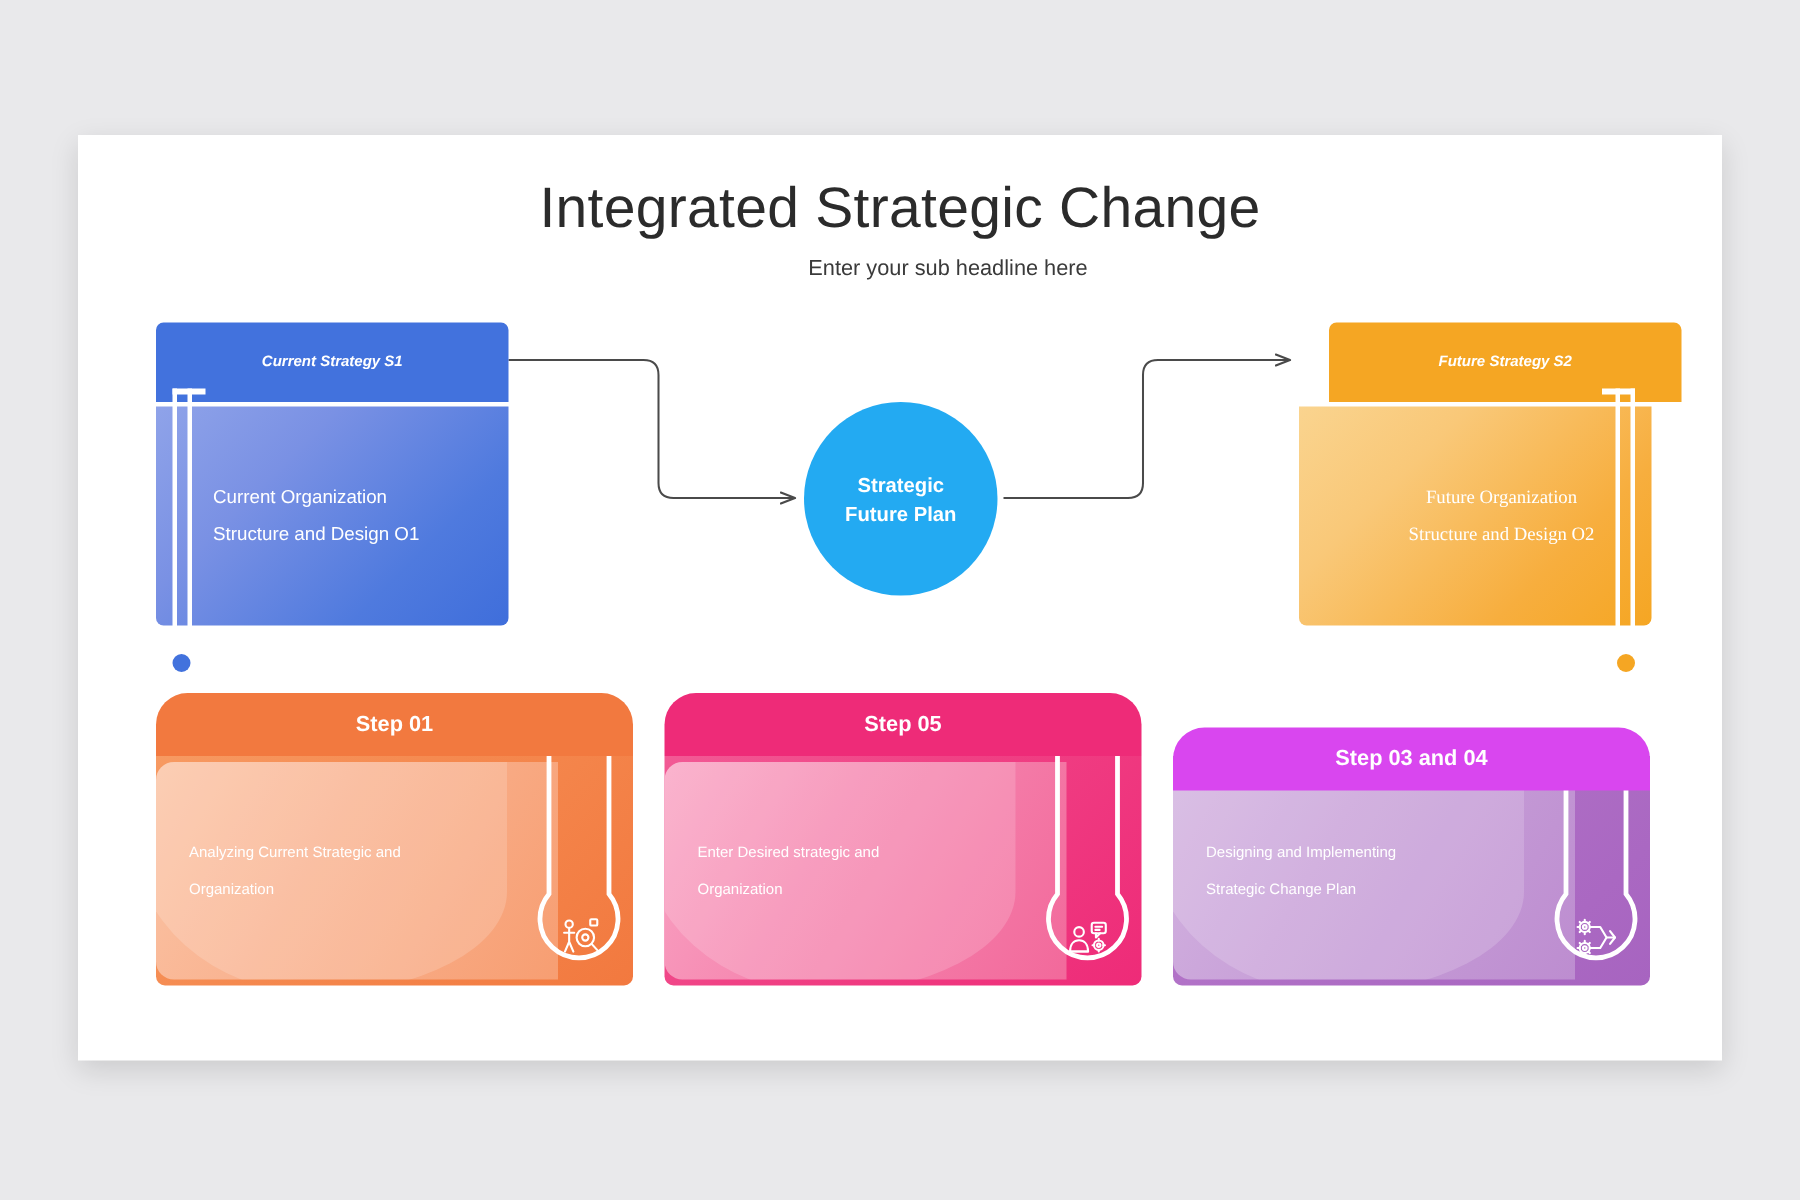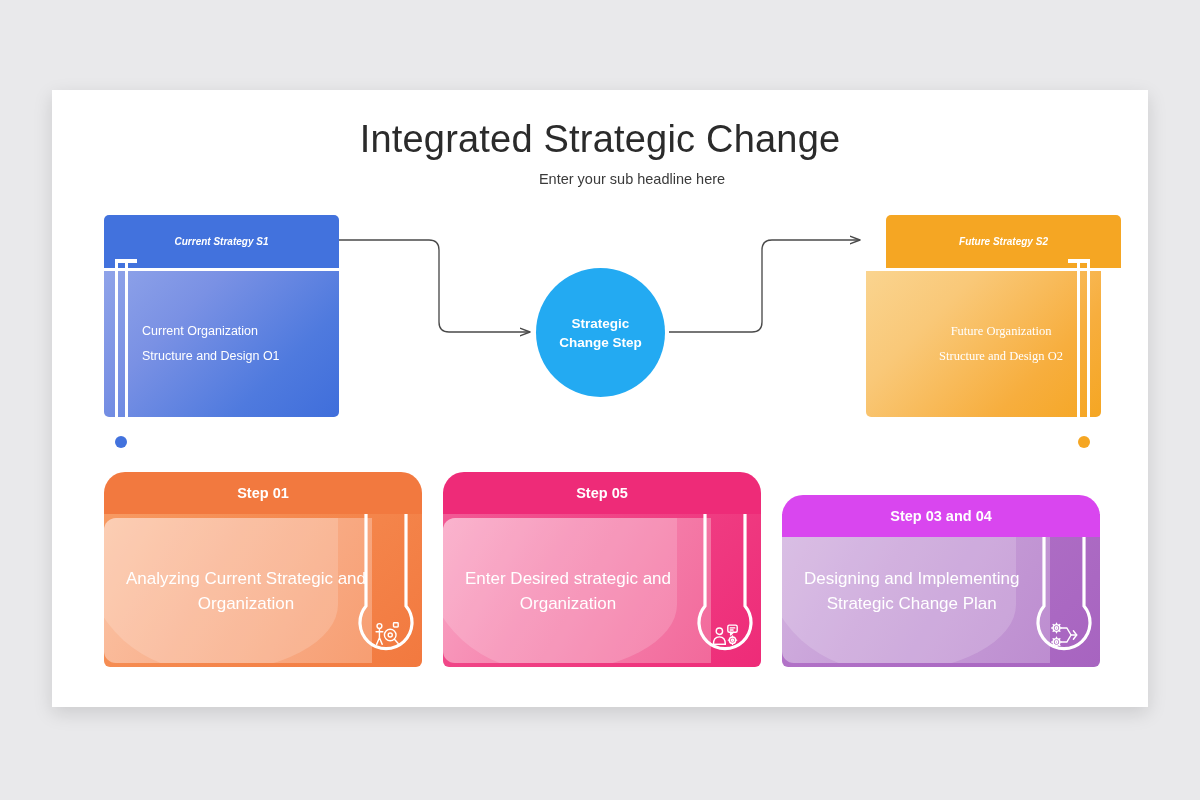--- a/index.html
+++ b/index.html
@@ -87,21 +87,21 @@
     display:flex;flex-direction:column;align-items:center;justify-content:center;
     color:#fff;font-size:13.5px;font-weight:bold;line-height:19px;text-align:center;
     z-index:3;
   }
 
   
   #connectors{position:absolute;left:0;top:0;width:1096px;height:617px;
               overflow:visible;z-index:2;pointer-events:none;}
 
   
-  .step{position:absolute;top:382px;width:318px;height:220px;}
+  .step{position:absolute;top:372px;width:318px;height:220px;}
   .step .shdr{
     position:absolute;left:0;top:0;width:100%;height:42px;
     border-radius:21px 21px 0 0;
     display:flex;align-items:center;justify-content:center;
     color:#fff;font-size:14.5px;font-weight:bold;z-index:4;
   }
   .step .sbody{
     position:absolute;left:0;top:42px;width:100%;height:153px;
     border-radius:0 0 6px 6px;overflow:hidden;z-index:1;
   }
@@ -109,21 +109,21 @@
     position:absolute;left:0;top:4px;width:268px;height:145px;
     border-radius:12px 0 0 12px;overflow:hidden;
   }
   .step .wave{
     position:absolute;left:-16px;top:-22px;width:250px;height:176px;
     background:rgba(255,255,255,.17);
     border-radius:0 0 62% 58% / 0 0 46% 74%;
   }
   .step .scopy{
     position:absolute;left:22px;top:50%;transform:translateY(-50%);
-    color:#fff;font-size:17px;line-height:25px;text-align:center;z-index:2;
+    color:#fff;font-size:10px;line-height:25px;text-align:left;z-index:2;
   }
   .flask{position:absolute;right:0;top:0;width:72px;height:153px;z-index:5;}
   .icon-holder{
     position:absolute;left:50%;bottom:17px;transform:translateX(-50%);
     width:30px;height:30px;
   }
   .icon-holder svg{width:100%;height:100%;display:block;}
 
   #step-1{left:52px;}
   #step-1 .shdr{background:#f2793f;}
@@ -171,21 +171,21 @@
     <div class="tubewrap">
       <div class="tube-cap"></div>
       <div class="tube-stem"></div>
       <div class="tube-bulb"></div>
       <div class="tube-dot"></div>
     </div>
   </div>
 
   <div id="center-circle">
     <span>Strategic</span>
-    <span>Change Step</span>
+    <span>Future Plan</span>
   </div>
 
   <div class="strat" id="card-orange">
     <div class="hdr">Future Strategy S2</div>
     <div class="body">
       <div class="copy">
         <div>Future Organization</div>
         <div>Structure and Design O2</div>
       </div>
     </div>

